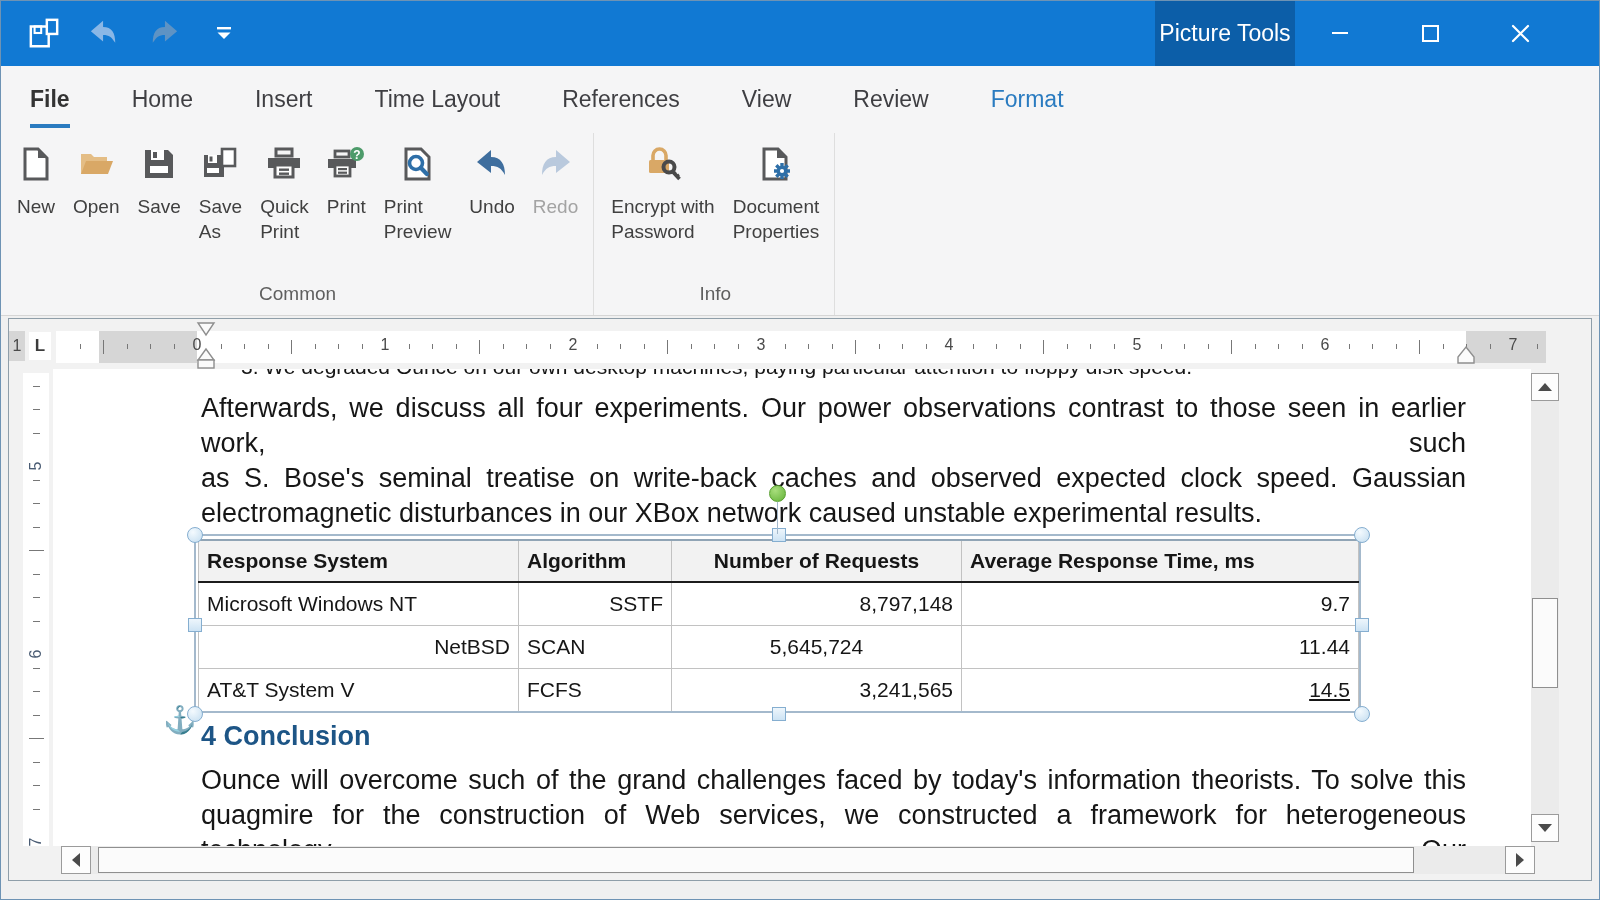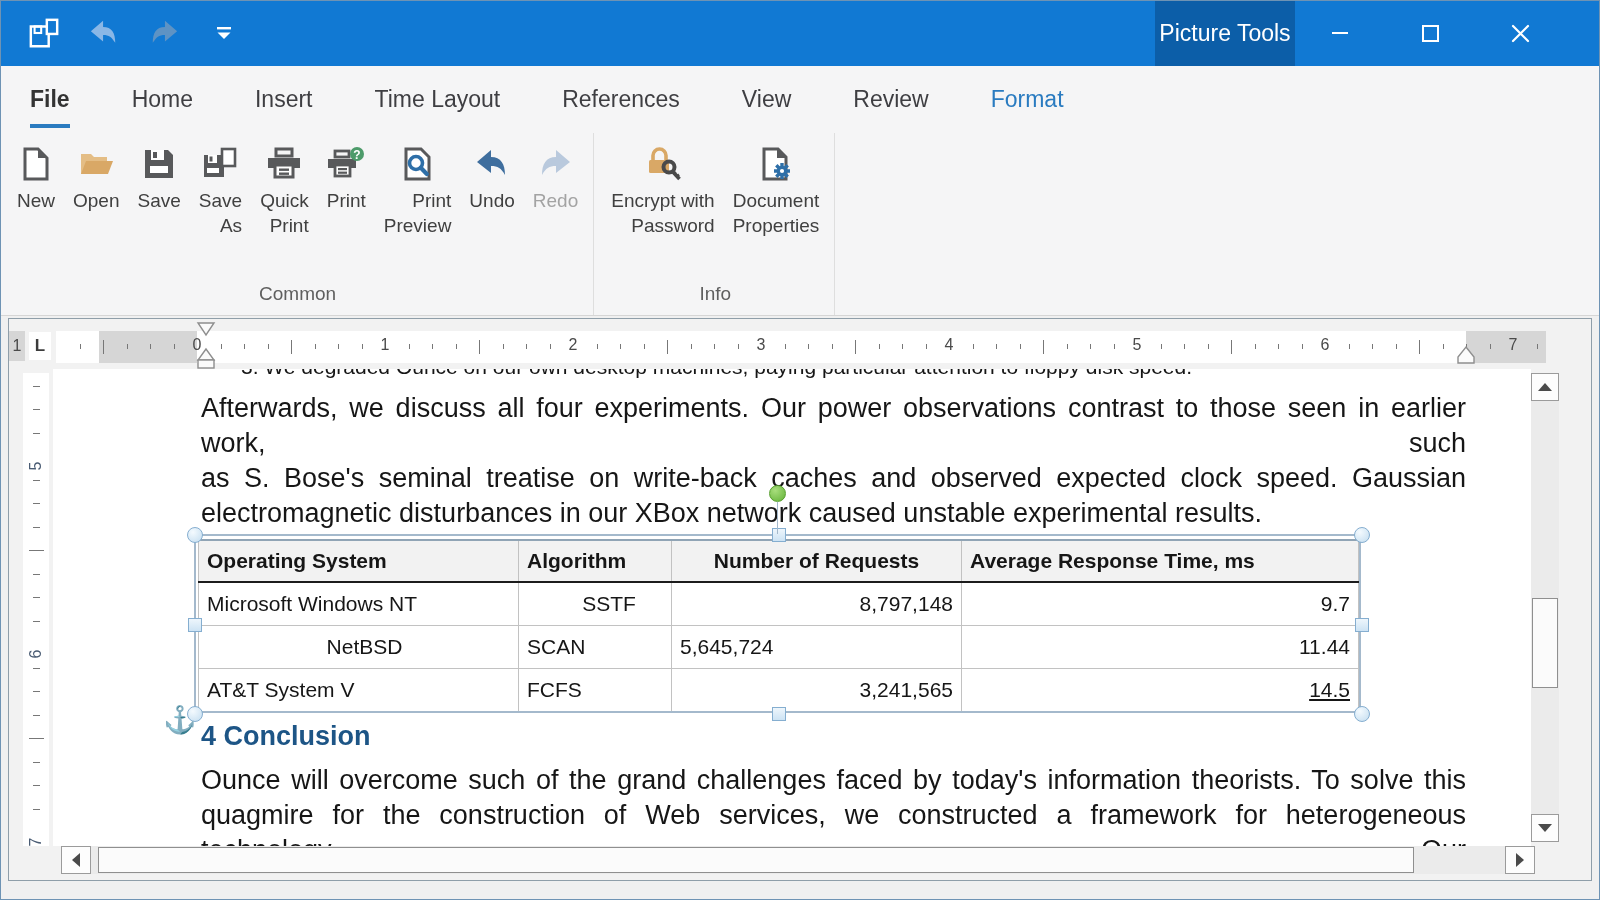--- a/index.html
+++ b/index.html
@@ -23,21 +23,21 @@
 .tab.active{font-weight:bold;color:#333}
 .tab.active::after{content:"";position:absolute;left:0;right:0;bottom:5px;height:4px;background:#2a7bc0}
 .tab.contextual{color:#2a7bc0}
 
 
 .ribbon{position:absolute;top:133px;left:0;width:1600px;height:183px;background:#f5f5f6;border-bottom:1px solid #d6d6d6;display:flex;align-items:stretch}
 .rgroup{display:flex;flex-direction:column;padding:4px 6px 2px 8px;border-right:1px solid #dedede}
 .btnrow{display:flex;align-items:flex-start;flex:1}
 .rbtn{display:flex;flex-direction:column;align-items:center;padding:6px 9px 0;cursor:default}
 .ricon{height:42px;display:flex;align-items:center;justify-content:center}
-.rlabel{margin-top:3px;font-size:19px;line-height:25px;color:#404040;text-align:right;white-space:pre-line}
+.rlabel{margin-top:9px;font-size:19px;line-height:25px;color:#404040;text-align:left;white-space:pre-line}
 .rbtn.disabled .rlabel{color:#a3a3a3}
 .glabel{text-align:center;font-size:19px;color:#5f5f5f;padding:4px 0 8px}
 
 
 .docpanel{position:absolute;left:8px;top:318px;width:1584px;height:563px;background:#f2f2f2;border:1px solid #8f9ea9}
 .chip1{position:absolute;left:0;top:12px;width:16px;height:30px;background:#d6d6d6;color:#4a4a4a;font-size:16px;display:flex;align-items:center;justify-content:center}
 .lbox{position:absolute;left:20px;top:13px;width:22px;height:28px;background:#fff;color:#3c3c3c;font-size:17px;font-weight:bold;display:flex;align-items:center;justify-content:center}
 .hruler{position:absolute;left:47px;top:12px;width:1490px;height:32px;background:#fff;overflow:hidden}
 .mzone{position:absolute;top:0;height:32px;background:#d6d6d6}
 .htick{position:absolute;width:1px;background:#777}
@@ -393,37 +393,37 @@
 
     <table class="doc" style="left:145px;top:170px;width:1160px" id="doctable">
       <colgroup>
           <col style="width:320px">
           <col style="width:153px">
           <col style="width:290px">
           <col style="width:397px">
         </colgroup>
     <thead>
           <tr>
-            <th style="text-align: left;">Operating System</th>
+            <th style="text-align: left;">Response System</th>
             <th style="text-align: left;">Algorithm</th>
             <th style="text-align: center;">Number of Requests</th>
             <th style="text-align: left;">Average Response Time, ms</th>
           </tr>
         </thead>
         <tbody>
           <tr>
             <td style="text-align: left;">Microsoft Windows NT</td>
-            <td style="text-align: center; padding-left: 36px;">SSTF</td>
+            <td style="text-align: right; padding-left: 36px;">SSTF</td>
             <td style="text-align: right;">8,797,148</td>
             <td style="text-align: right;">9.7</td>
           </tr>
           <tr>
-            <td style="text-align: center; padding-left: 20px;">NetBSD</td>
+            <td style="text-align: right; padding-left: 20px;">NetBSD</td>
             <td style="text-align: left;">SCAN</td>
-            <td style="text-align: left;">5,645,724</td>
+            <td style="text-align: center;">5,645,724</td>
             <td style="text-align: right;">11.44</td>
           </tr>
           <tr>
             <td style="text-align: left;">AT&amp;T System V</td>
             <td style="text-align: left;">FCFS</td>
             <td style="text-align: right;">3,241,565</td>
             <td style="text-align: right; text-decoration: underline;">14.5</td>
           </tr>
         </tbody>
       </table>

